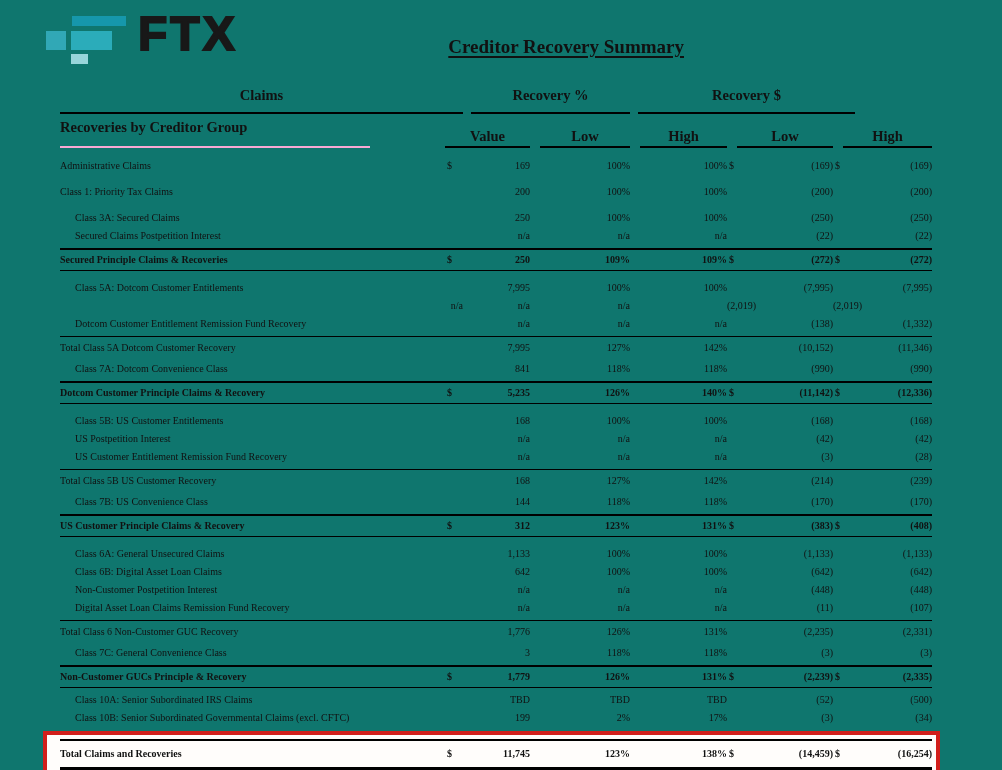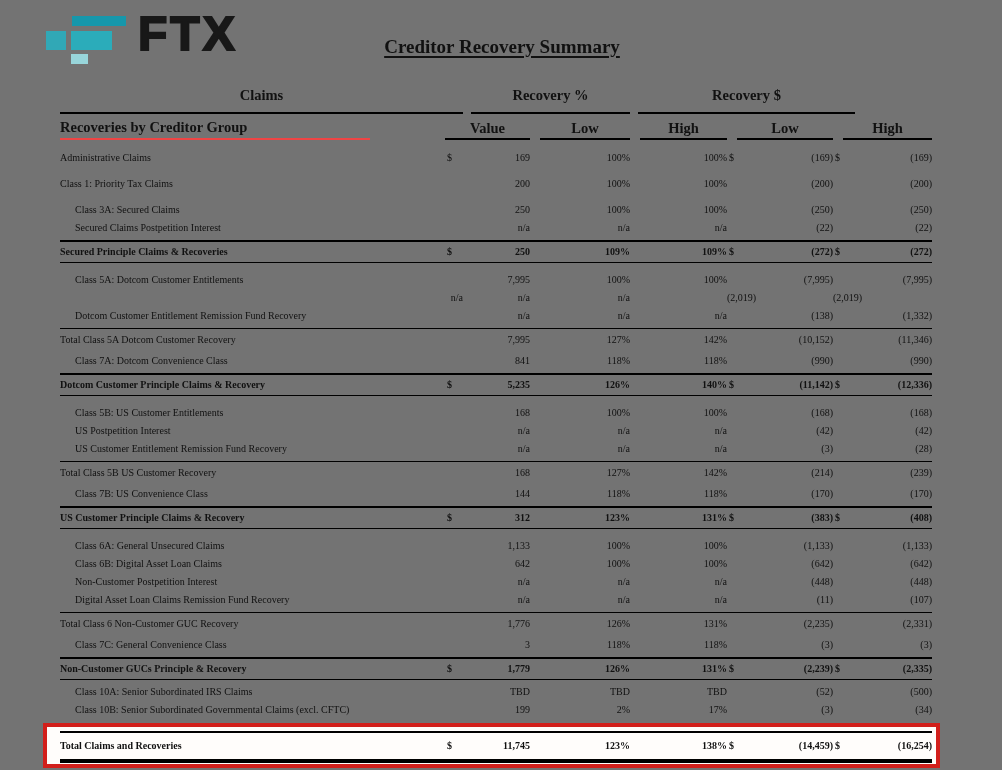--- a/index.html
+++ b/index.html
@@ -1,57 +1,57 @@
 <!DOCTYPE html>
 <html><head>
 <meta charset="utf-8">
 <style>
   html,body { margin:0; padding:0; background:#e8e8e8; }
   .page {
     position:relative; width:1002px; height:770px; margin:0 auto;
-    background:#737373; overflow:hidden;
+    background:#0f766e; overflow:hidden;
     font-family:"Liberation Serif", serif; color:#111;
   }
 
   
   .logo-mark { position:absolute; left:46px; top:14px; width:82px; height:52px; }
   .logo-mark div { position:absolute; }
   .lm-top    { left:26px; top:2px;  width:54px; height:10px; background:#1697ab; }
   .lm-square { left:0;    top:17px; width:20px; height:19px; background:#31a8b6; }
   .lm-mid    { left:25px; top:17px; width:41px; height:19px; background:#2bacba; }
   .lm-small  { left:25px; top:40px; width:17px; height:10px; background:#98d5da; }
   .logo-word {
     position:absolute; left:138px; top:6px;
     font-family:"Liberation Sans", sans-serif; font-weight:bold;
     font-size:48px; letter-spacing:3px; color:#181818;
     -webkit-text-stroke:2px #181818;
   }
 
   
   .doc-title {
-    position:absolute; left:312px; top:36px; width:380px;
-    text-align:center; font-size:19px; font-weight:bold;
+    position:absolute; left:304px; top:36px; width:380px;
+    text-align:right; font-size:19px; font-weight:bold;
     text-decoration:underline; text-decoration-thickness:2px; text-underline-offset:3px;
   }
 
   
   .tbl { position:absolute; left:60px; top:86px; width:872px; }
   .grid {
     display:grid;
     grid-template-columns:385px 18px 67px 100px 97px 23px 83px 22px 77px;
     align-items:end;
   }
   .hd { font-weight:bold; font-size:14.5px; line-height:18px; }
   .g-span2 { grid-column:span 2; }
   .g-span4 { grid-column:span 4; }
   .glabel { text-align:center; border-bottom:2px solid #000; padding-bottom:8px; margin-left:8px; }
   .g-claims .glabel { margin-left:0; }
   .hrule { text-align:center; border-bottom:2px solid #000; padding-bottom:1px; margin-left:10px; }
   .hrule-full { margin-left:0; }
-  .lbl-underline { display:inline-block; border-bottom:2px solid #ef4444; padding-bottom:2px; width:310px; white-space:nowrap; }
+  .lbl-underline { display:inline-block; border-bottom:2px solid #f9a8d4; padding-bottom:10px; width:310px; white-space:nowrap; }
   .head-row2 { margin-top:4px; }
   .tbl-body { margin-top:9px; }
 
   .row { font-size:10px; line-height:18px; white-space:nowrap; }
   .c-label { text-align:left; overflow:hidden; }
   .c-d  { text-align:left; padding-left:2px; }
   .c-num { text-align:right; }
   .row.indent .c-label { padding-left:15px; }
   .row.section { font-weight:bold; border-top:2px solid #000; border-bottom:1.5px solid #000; padding:1px 0; }
   .row.subtotal { border-top:1.2px solid #000; padding-top:2px; }

